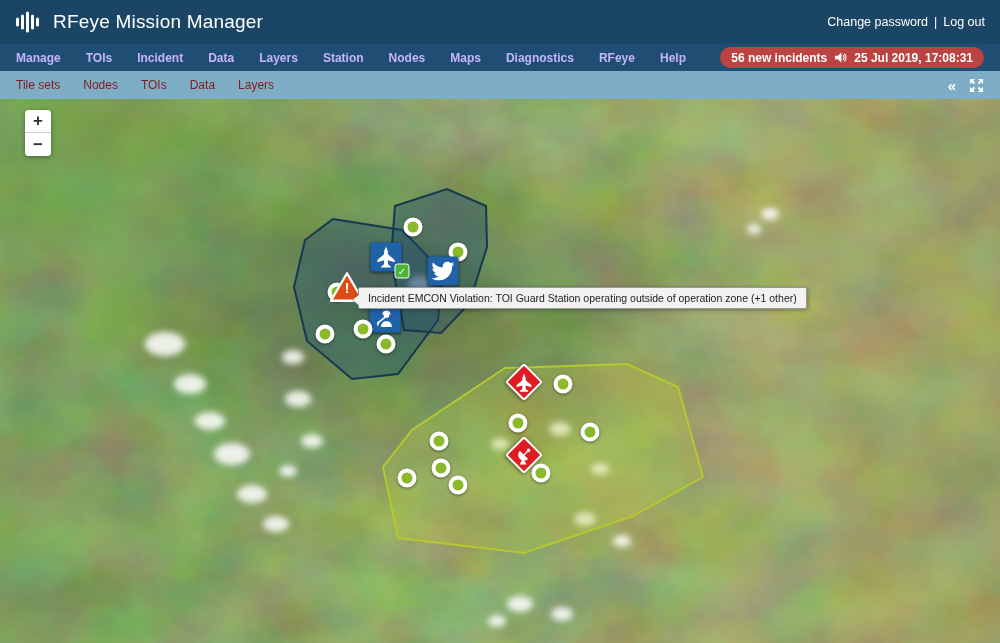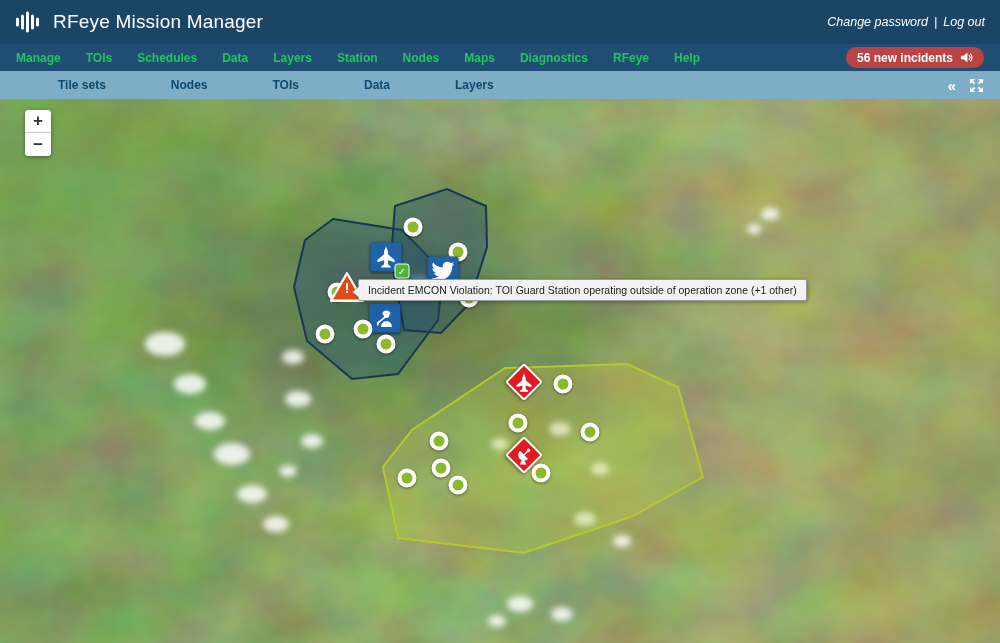--- a/index.html
+++ b/index.html
@@ -7,36 +7,36 @@
     font-family:"Liberation Sans","DejaVu Sans",sans-serif; background:#222; }
   .app { width:1000px; height:643px; display:flex; flex-direction:column; }
 
   
   .titlebar { height:44px; background:#1b4565; color:#fff; display:flex;
     align-items:center; padding:0 15px; flex:0 0 auto; }
   .logo { width:26px; height:26px; margin-right:12px; }
   .logo rect { fill:#fff; }
   .app-title { font-size:19px; font-weight:400; letter-spacing:.2px; }
   .header-links { margin-left:auto; font-size:12.5px; display:flex; gap:6px; align-items:center; }
-  .header-links span { cursor:pointer;font-style:italic; }
+  .header-links span { cursor:pointer; }
 
   
   .mainnav { height:27px; background:#1f4e72; display:flex; align-items:center;
     padding:0 16px; gap:25px; flex:0 0 auto; }
-  .mainnav a { color:#22c55e; font-size:12px; font-weight:700; text-decoration:none; cursor:pointer; }
+  .mainnav a { color:#c4b5fd; font-size:12px; font-weight:700; text-decoration:none; cursor:pointer; }
   .nav-right { margin-left:auto;text-align:right; }
   .incident-badge { background:#bb4342; color:#fff; border-radius:11px; height:21px;
     display:flex; align-items:center; gap:7px; padding:0 11px; font-size:12px;
     font-weight:700; cursor:pointer; }
   .speaker { width:13px; height:13px; }
 
   
   .subnav { height:28px; background:#7eadc6; display:flex; align-items:center;
     padding:0 16px; gap:23px; flex:0 0 auto; }
-  .subnav a { color:#0c4a6e; font-size:12px; font-weight:700; text-decoration:none; cursor:pointer;margin-left:42px; }
+  .subnav a { color:#7f1d1d; font-size:12px; font-weight:400; text-decoration:none; cursor:pointer; }
   .subnav-right { margin-left:auto; display:flex; align-items:center; gap:13px; }
   .collapse-glyph { color:#fff; font-size:15px; font-weight:700; cursor:pointer; line-height:1; }
   .expand { width:15px; height:15px; cursor:pointer; }
   .expand path { fill:#fff; }
 
   
   .map { position:relative; flex:1 1 auto; width:1000px; height:544px; overflow:hidden; background:#55683e; }
   .terrain { position:absolute; left:0; top:0; z-index:1; }
   #zone-svg { position:absolute; left:0; top:0; z-index:5; }
   .marker-layer { position:absolute; inset:0; z-index:10; }
@@ -61,21 +61,21 @@
   .badge-check { position:absolute; right:-8px; bottom:-7px; width:15px; height:15px;
     background:#4db33a; border:1px solid #fff; border-radius:3px; color:#fff;
     font-size:10px; font-weight:700; display:flex; align-items:center; justify-content:center; }
 
   .zoomctl { position:absolute; left:25px; top:11px; width:26px; z-index:30;
     background:#fff; border-radius:4px; box-shadow:0 1px 4px rgba(0,0,0,.4); overflow:hidden; }
   .zoomctl button { display:block; width:26px; height:23px; background:#fff; border:0;
     font-size:17px; font-weight:700; color:#333; cursor:pointer; line-height:20px; }
   .zoomctl button:first-child { border-bottom:1px solid #ccc; }
 
-  .tooltip { position:absolute; left:358px; top:180px; z-index:40;
+  .tooltip { position:absolute; left:358px; top:188px; z-index:40;
     background:#f2f2f2; border:1px solid #9a9a9a; border-radius:2px;
     color:#222; font-size:10.5px; padding:4px 9px; white-space:nowrap;
     box-shadow:1px 1px 4px rgba(0,0,0,.35); }
   .tooltip::before { content:""; position:absolute; left:-6px; top:7px;
     border-top:5px solid transparent; border-bottom:5px solid transparent;
     border-right:6px solid #f2f2f2; filter:drop-shadow(-1px 0 0 #9a9a9a); }
 </style>
 </head>
 <body>
 
@@ -119,37 +119,38 @@
     <div class="header-links">
       <span>Change password</span>
       <span>|</span>
       <span>Log out</span>
     </div>
   </header>
 
   <nav class="mainnav">
     <a>Manage</a>
     <a>TOIs</a>
-    <a>Schedules</a>
+    <a>Incident</a>
     <a>Data</a>
     <a>Layers</a>
     <a>Station</a>
     <a>Nodes</a>
     <a>Maps</a>
     <a>Diagnostics</a>
     <a>RFeye</a>
     <a>Help</a>
     <div class="nav-right">
       <div class="incident-badge">
         <span>56 new incidents</span>
         <svg class="speaker" viewBox="0 0 14 14">
           <path d="M1 5 L4 5 L8 1.6 L8 12.4 L4 9 L1 9 Z" fill="#fff"></path>
           <path d="M9.5 4.5 a3 3 0 0 1 0 5" fill="none" stroke="#fff" stroke-width="1.2"></path>
           <path d="M11 3 a5 5 0 0 1 0 8" fill="none" stroke="#fff" stroke-width="1.2"></path>
         </svg>
+        <span>25 Jul 2019, 17:08:31</span>
       </div>
     </div>
   </nav>
 
   <div class="subnav">
     <a>Tile sets</a>
     <a>Nodes</a>
     <a>TOIs</a>
     <a>Data</a>
     <a>Layers</a>

